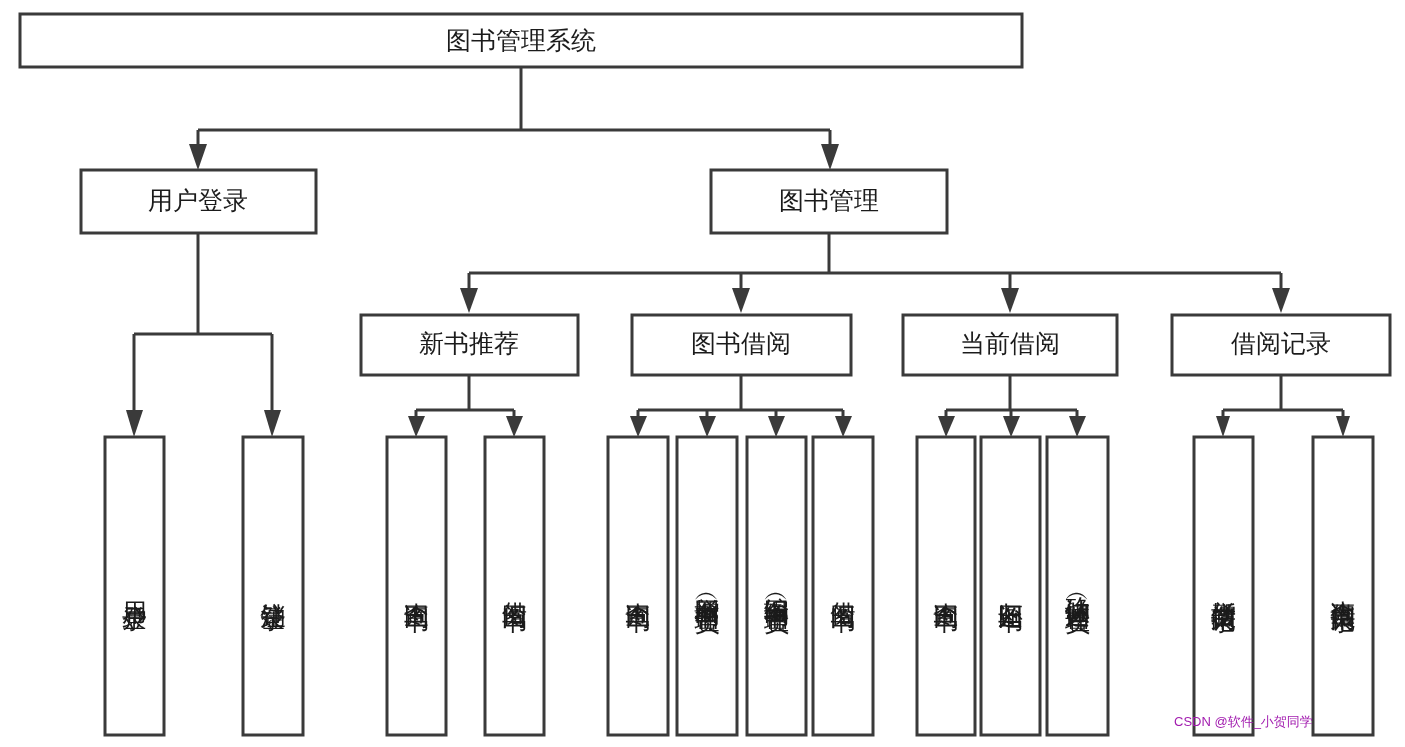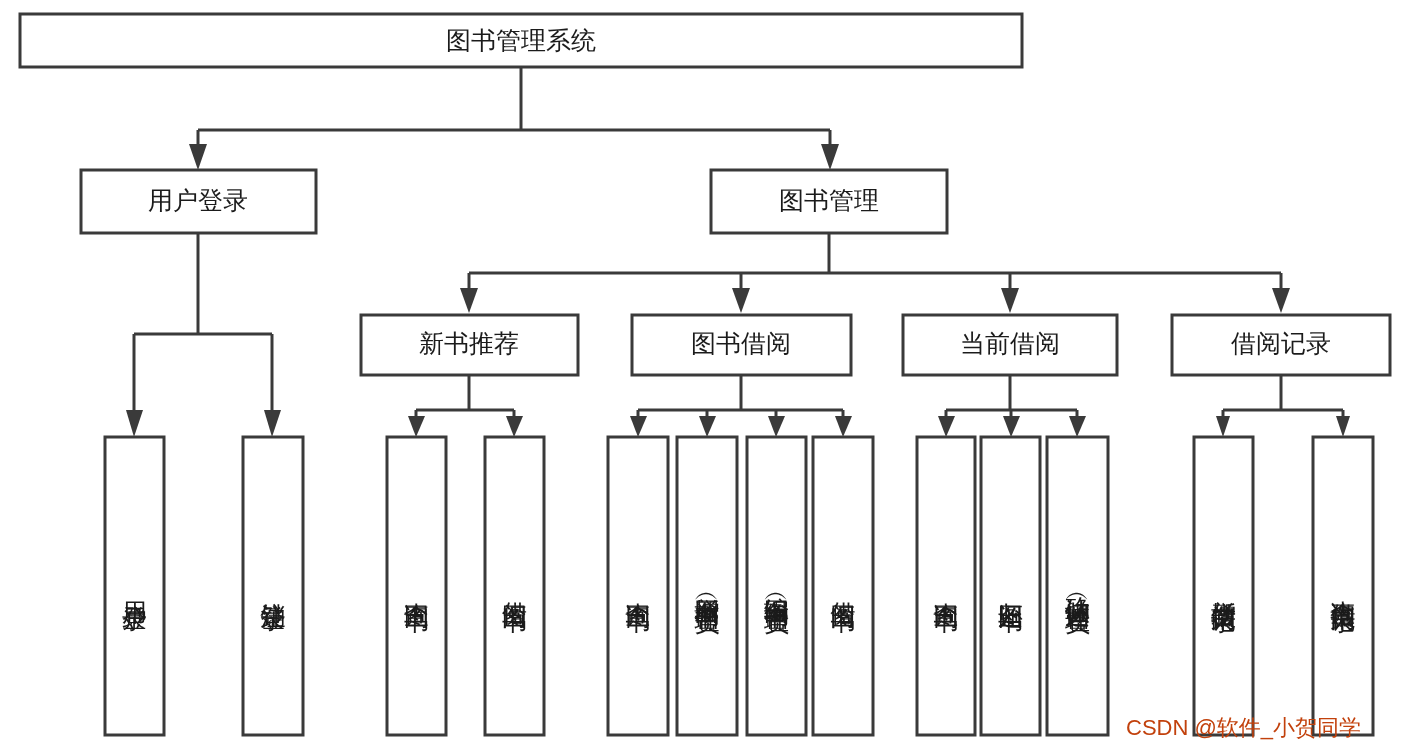--- a/index.html
+++ b/index.html
@@ -67,23 +67,23 @@
     writing-mode: vertical-rl;
     text-orientation: upright;
     letter-spacing: 2px;
     line-height: 1;
     white-space: nowrap;
     text-align: center;
   }
   .watermark {
     position: absolute;
     font-family: "Liberation Sans", "DejaVu Sans", sans-serif;
-    font-size: 22px;
-    color: #c2410c;
-    left: 1126px;
+    font-size: 13px;
+    color: #a21caf;
+    left: 1174px;
     top: 713px;
     white-space: nowrap;
     pointer-events: none;
   }
 </style>
 </head>
 <body>
 
 <div id="diagram-root">
   <svg class="flow" viewBox="0 0 1405 747" xmlns="http://www.w3.org/2000/svg">

